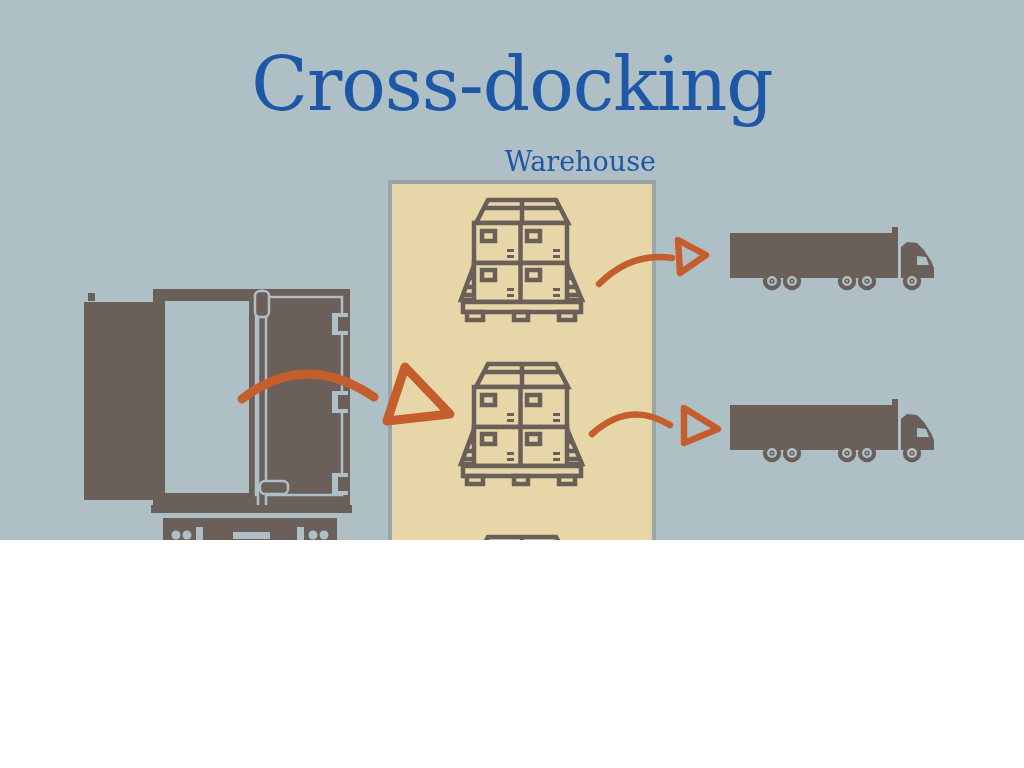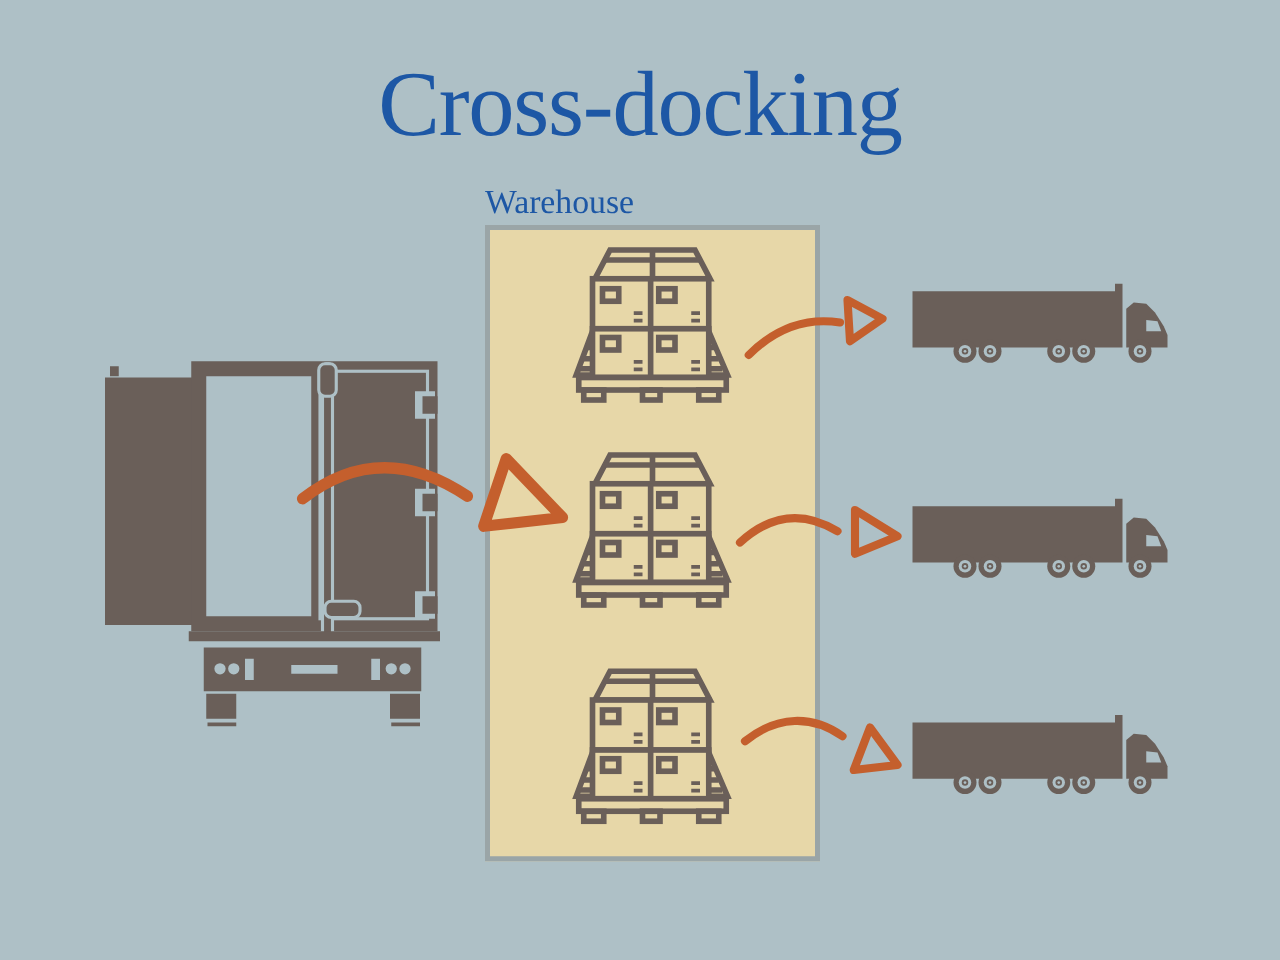--- a/index.html
+++ b/index.html
@@ -6,31 +6,31 @@
     --background:#aec0c6;
     --title-blue:#1d57a5;
     --warehouse-fill:#e7d7a8;
     --warehouse-border:#9aa5a7;
     --icon-dark:#6a5f59;
     --arrow-orange:#c45f2d;
   }
   html,body{margin:0;padding:0;}
   body{font-family:"DejaVu Serif", serif;}
   .slide{
-    position:relative;width:1024px;height:768px;
-    background:var(--background);overflow:hidden;font-family:Liberation Serif, serif;
+    position:relative;width:1024px;height:540px;
+    background:var(--background);overflow:hidden;
   }
   .title{
     position:absolute;top:46px;left:0;width:100%;
     text-align:center;font-size:74px;line-height:1.05;
     color:var(--title-blue);letter-spacing:-1px;
   }
   .warehouse-label{
     position:absolute;left:388px;top:146px;width:268px;
-    text-align:left;font-size:27px;color:var(--title-blue);
+    text-align:right;font-size:27px;color:var(--title-blue);
   }
   .warehouse-zone{
     position:absolute;left:388px;top:180px;width:268px;height:509px;
     background:var(--warehouse-fill);
     border:4px solid var(--warehouse-border);
     box-sizing:border-box;
   }
   .abs{position:absolute;}
   svg{display:block;}
   .fill-dark{fill:var(--icon-dark);}

